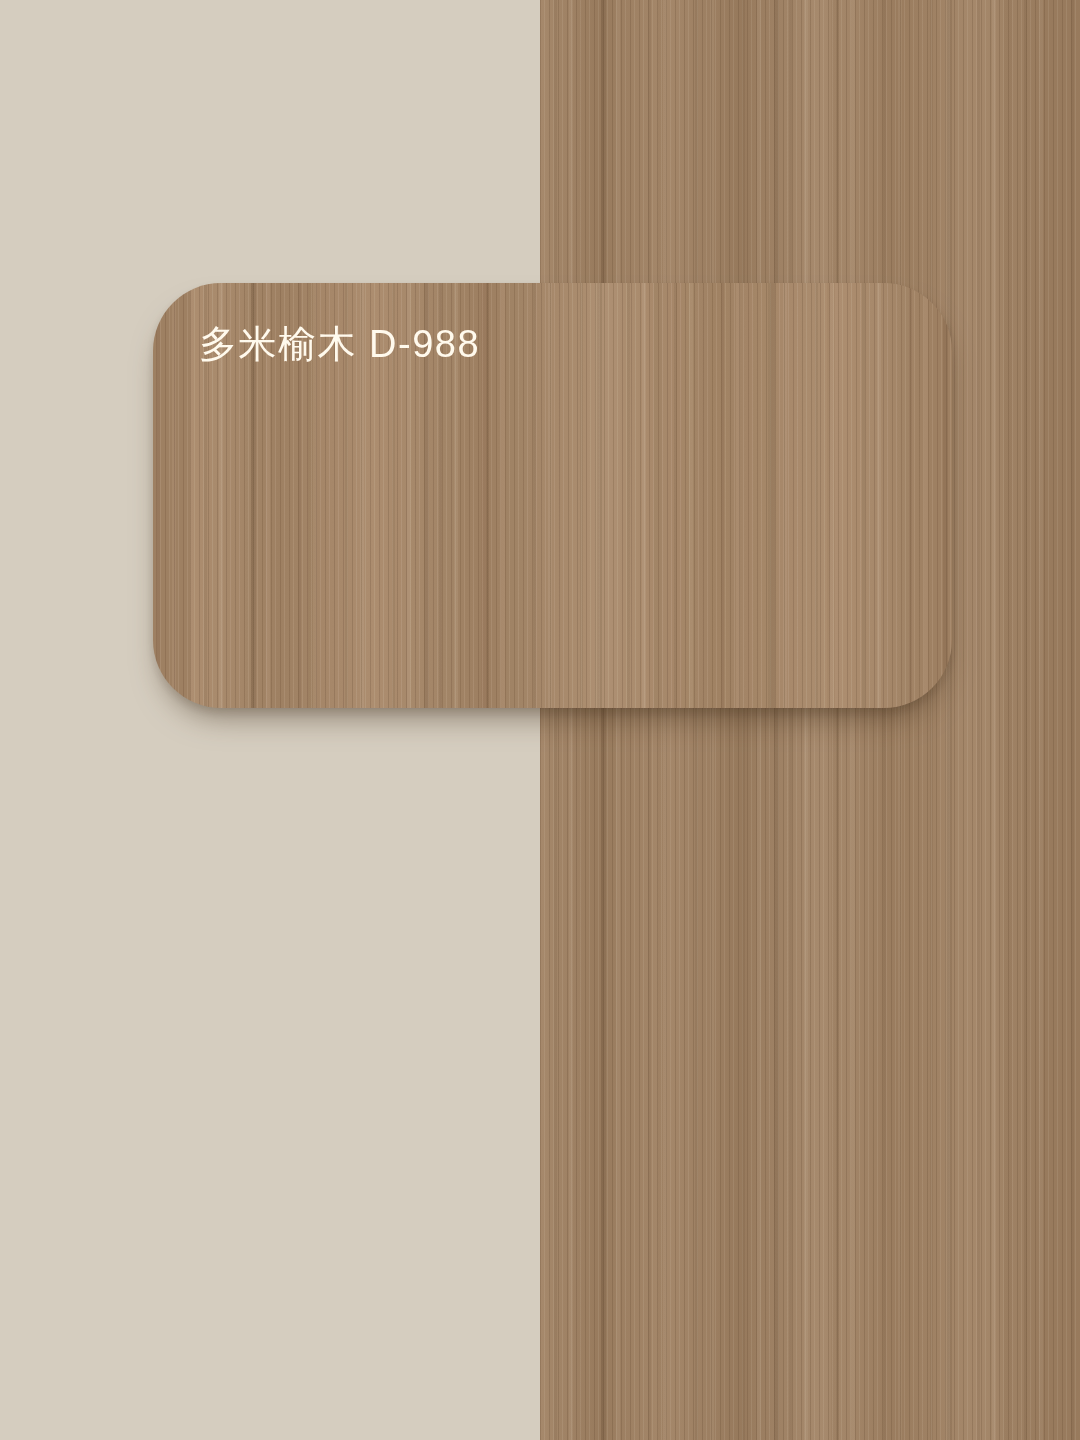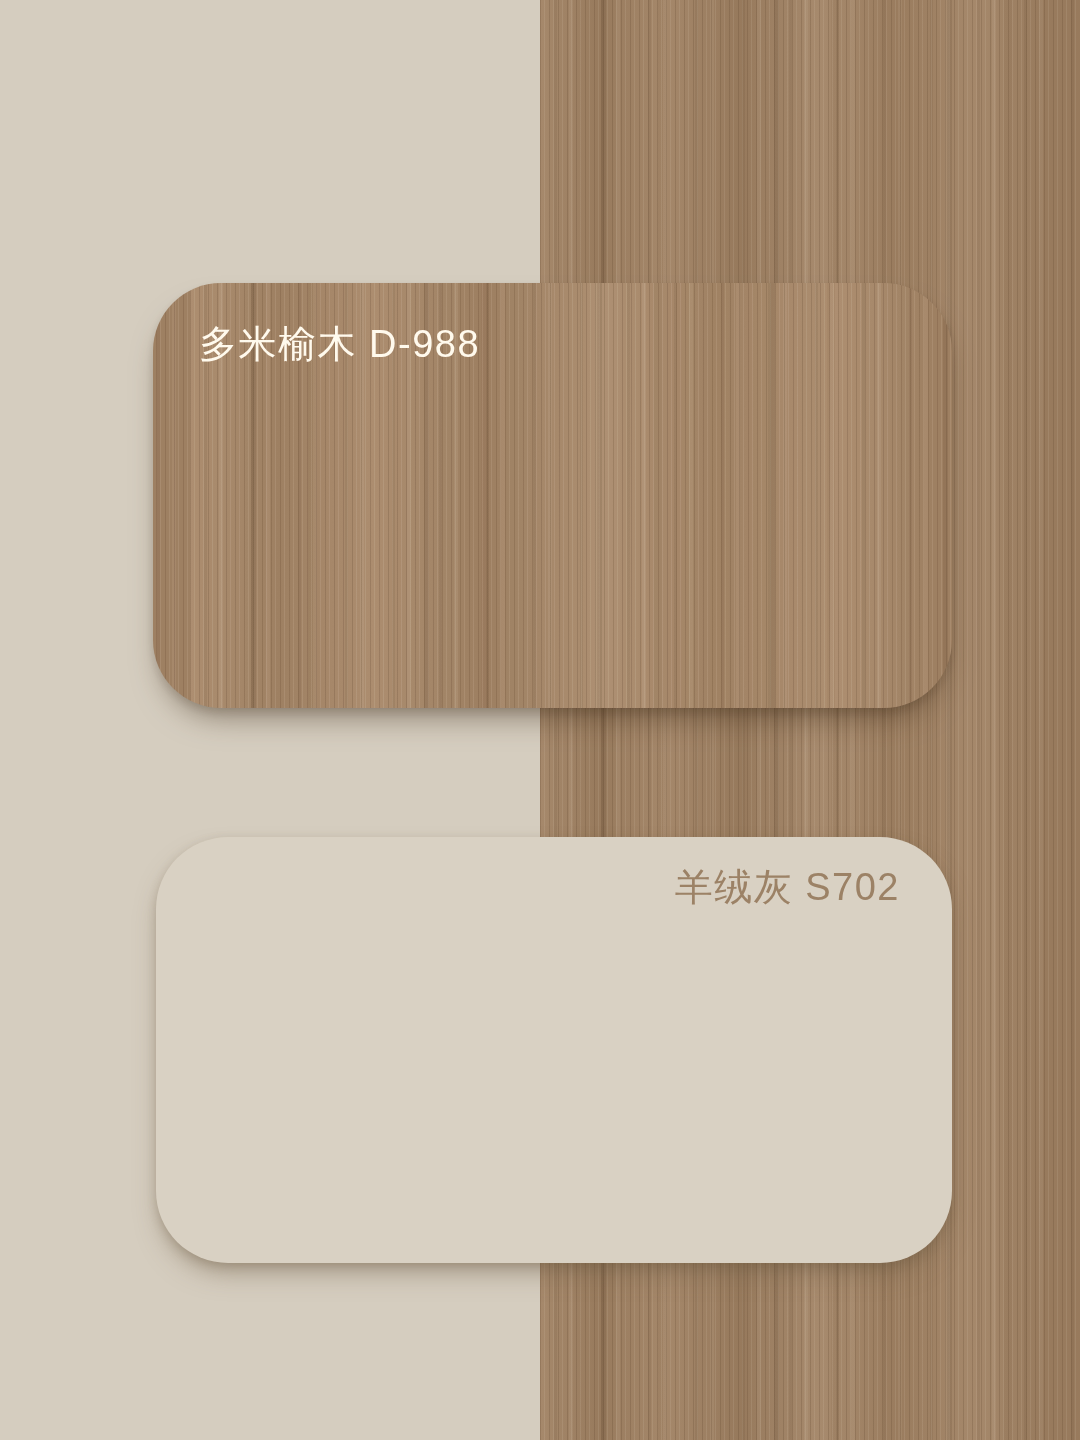--- a/index.html
+++ b/index.html
@@ -109,17 +109,14 @@
 <div class="stage">
 
   <div class="bg-left"></div>
 
   <div class="bg-right wood"></div>
 
   <div class="card card-wood wood">
     <span class="label label-wood">多米榆木 D-988</span>
   </div>
 
-  <div class="card card-paint">
-    <span class="label label-paint">羊绒灰 S702</span>
-  </div>
 
 </div>
 
 </body></html>

